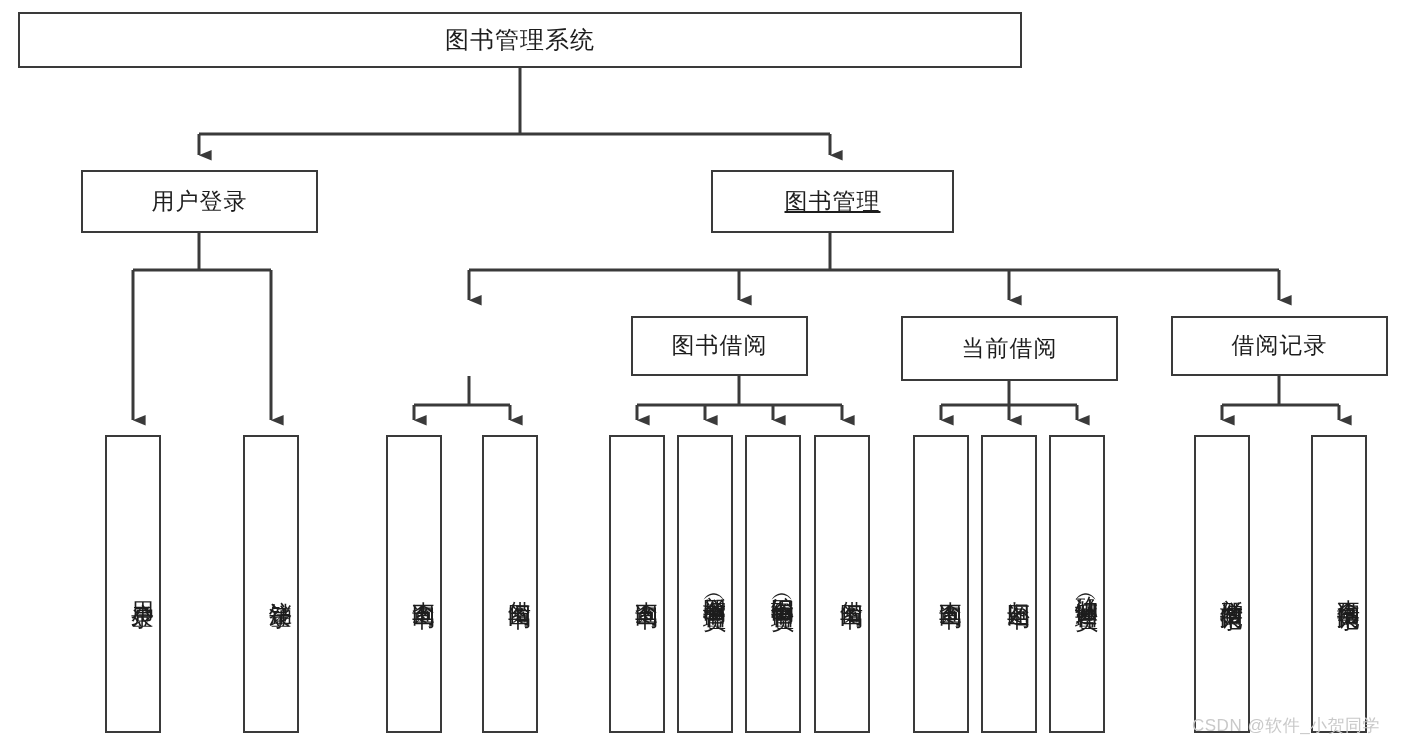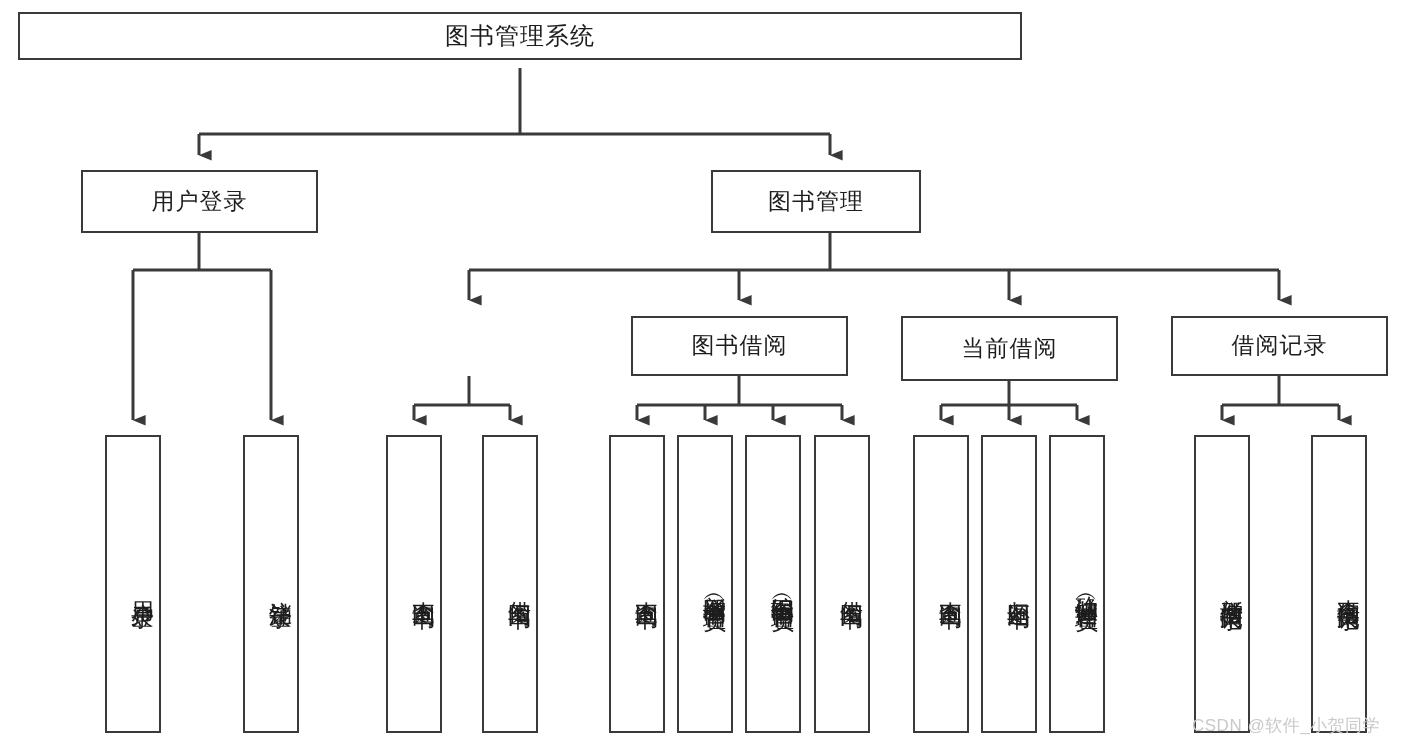--- a/index.html
+++ b/index.html
@@ -118,32 +118,32 @@
       <path d="M 1009 405 L 1009 420" marker-end="url(#arrow)"></path>
       <path d="M 1077 405 L 1077 420" marker-end="url(#arrow)"></path>
 
       <path d="M 1279 376 L 1279 405"></path>
       <path d="M 1222 405 L 1339 405"></path>
       <path d="M 1222 405 L 1222 420" marker-end="url(#arrow)"></path>
       <path d="M 1339 405 L 1339 420" marker-end="url(#arrow)"></path>
     </g>
   </svg>
 
-  <div class="node h root" style="left:18px; top:12px; width:1004px; height:48px;">
+  <div class="node h root" style="left:18px; top:12px; width:1004px; height:56px;">
     <span class="ntext">图书管理系统</span>
   </div>
 
   <div class="node h" style="left:81px; top:170px; width:237px; height:63px;">
     <span class="ntext">用户登录</span>
   </div>
-  <div class="node h" style="left:711px; top:170px; width:210px; height:63px;">
+  <div class="node h" style="left:711px; top:170px; width:243px; height:63px;text-decoration:underline;">
     <span class="ntext">图书管理</span>
   </div>
 
-  <div class="node h" style="left:631px; top:316px; width:217px; height:60px;">
+  <div class="node h" style="left:631px; top:316px; width:177px; height:60px;">
     <span class="ntext">图书借阅</span>
   </div>
   <div class="node h" style="left:901px; top:316px; width:217px; height:65px;">
     <span class="ntext">当前借阅</span>
   </div>
   <div class="node h" style="left:1171px; top:316px; width:217px; height:60px;align-items:center;">
     <span class="ntext">借阅记录</span>
   </div>
 
   <div class="node v" style="left:105px; top:435px; width:56px; height:298px;">

